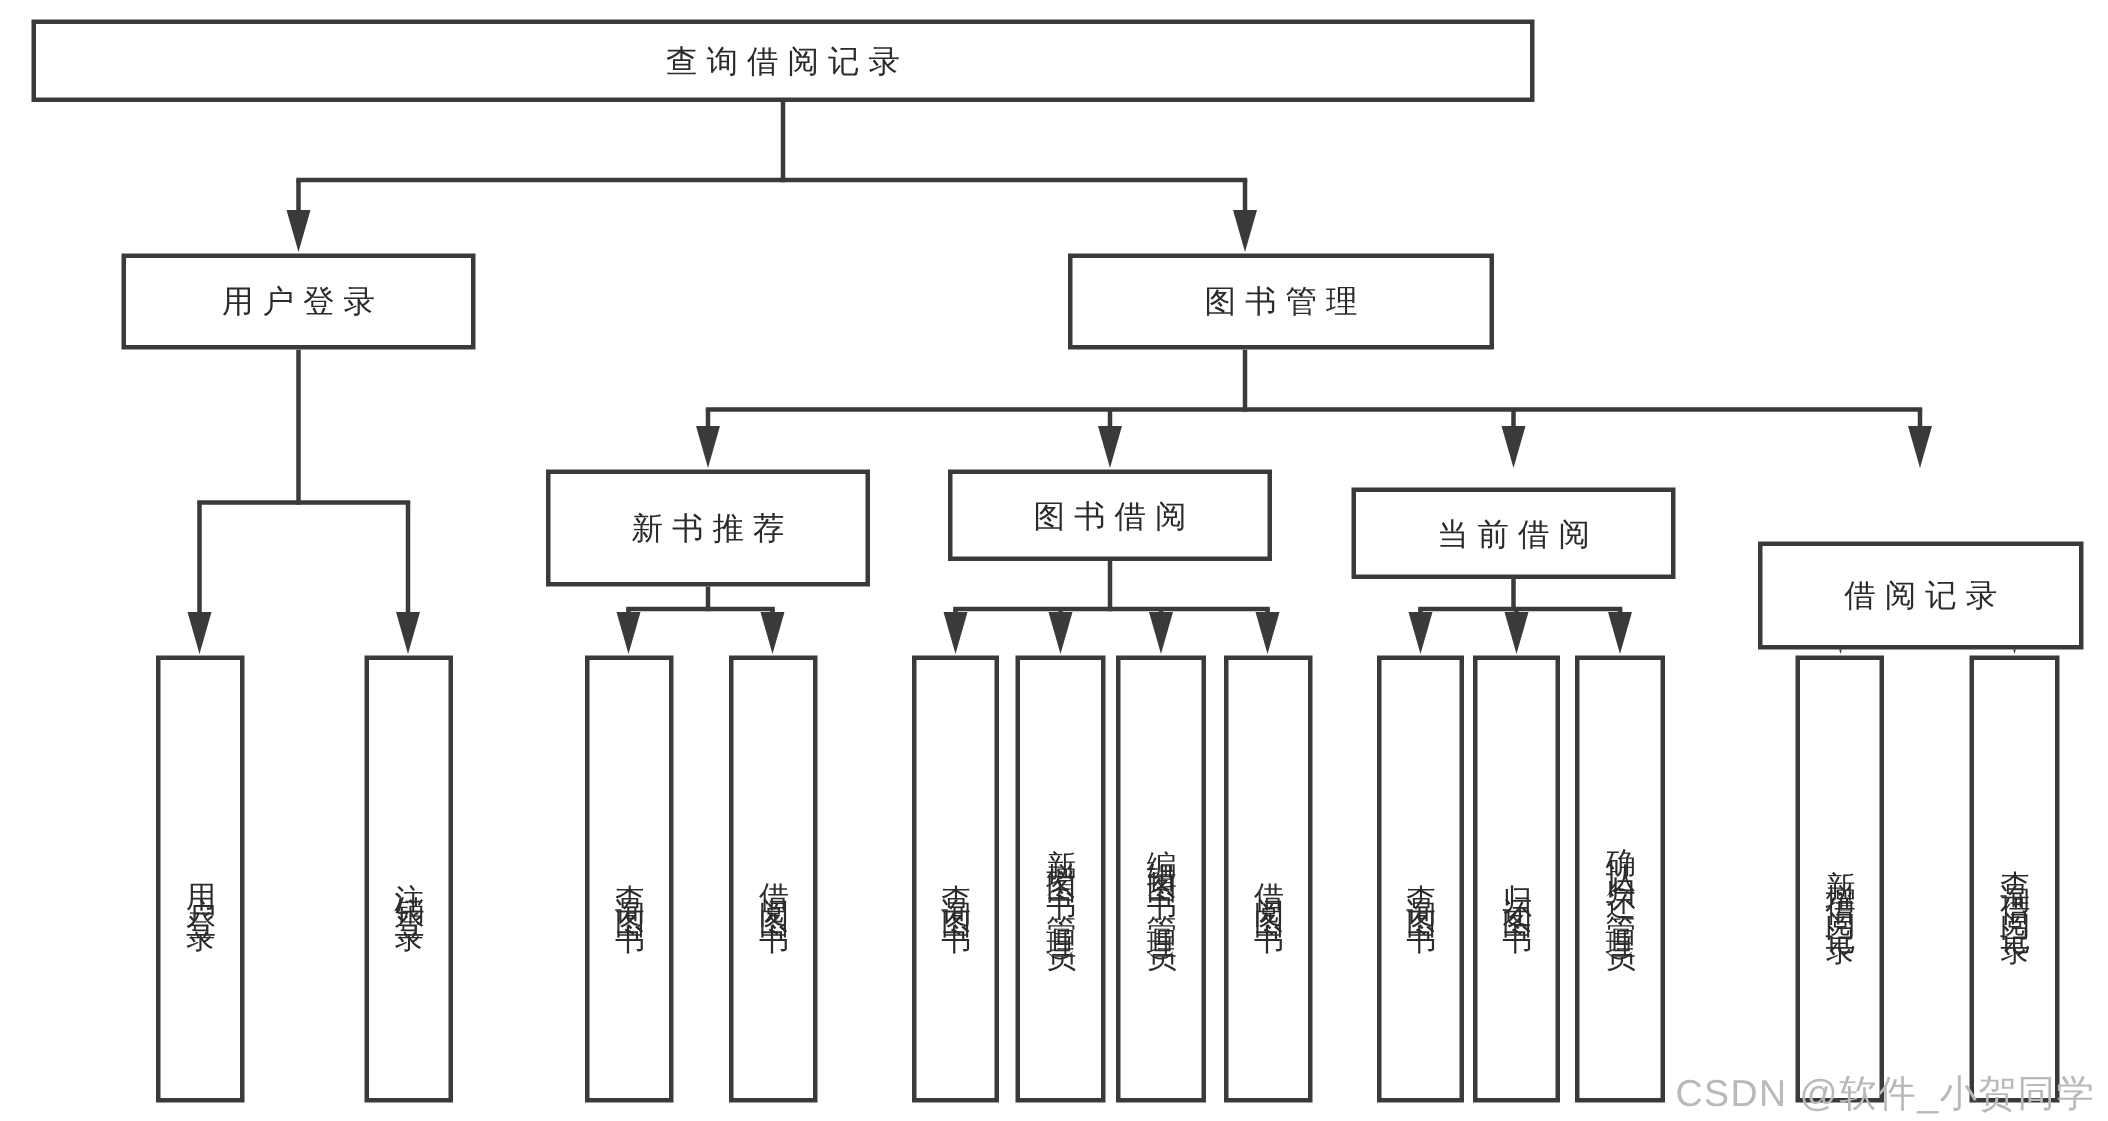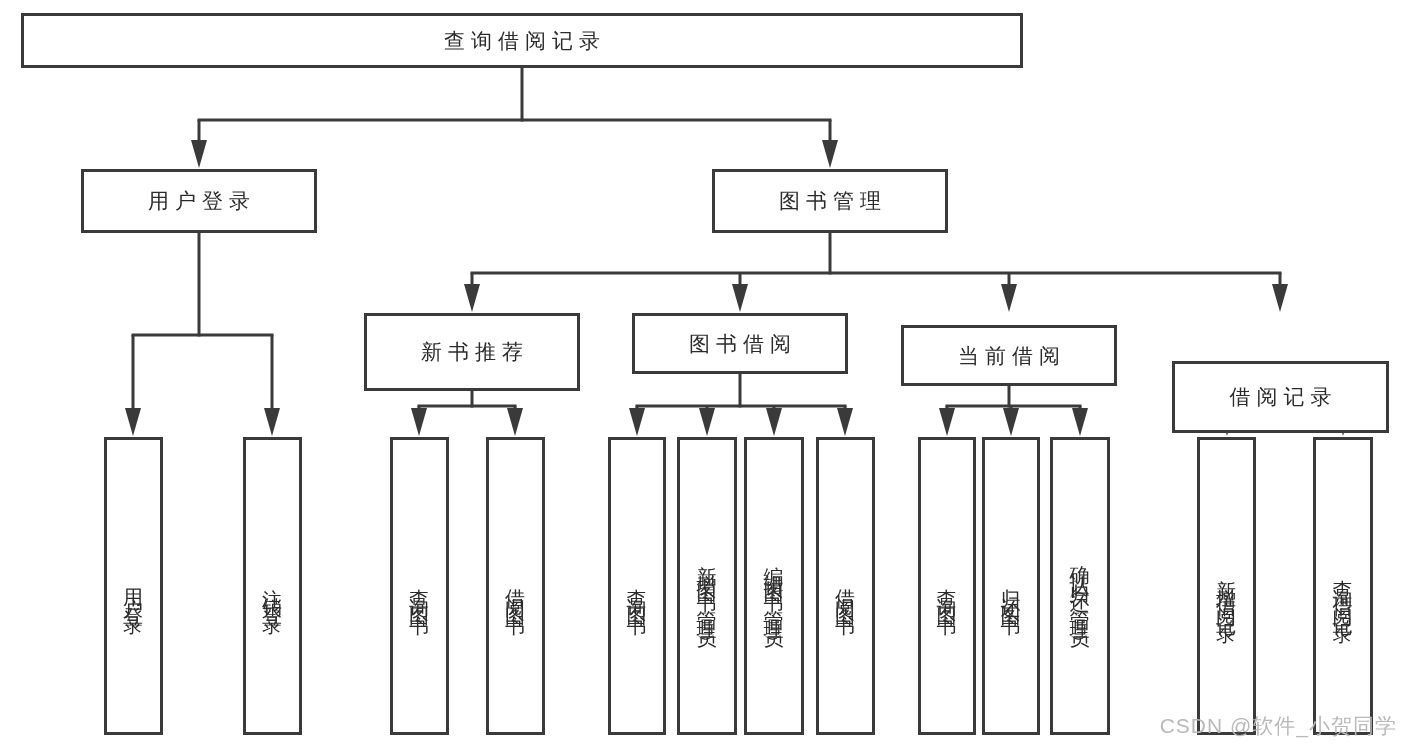--- a/index.html
+++ b/index.html
@@ -39,21 +39,21 @@
     text-orientation: mixed;
     font-size: 20px;
     letter-spacing: 9px;
     padding-top: 9px; 
     line-height: 1.0;
   }
   .watermark {
     position: absolute;
     right: 8px;
     top: 712px;
-    font-size: 21px;
+    font-size: 25px;
     letter-spacing: 1px;
     color: #b9b9b9;
     white-space: nowrap;
     z-index: 5;
   }
 </style>
 </head>
 <body>
 
 <div class="stage">
@@ -122,21 +122,21 @@
     </g>
   </svg>
 
   <div class="box" style="left:21px; top:13px; width:1002px; height:55px;">
     <span class="h-label">查询借阅记录</span>
   </div>
 
   <div class="box" style="left:81px; top:169px; width:236px; height:64px;">
     <span class="h-label">用户登录</span>
   </div>
-  <div class="box" style="left:712px; top:169px; width:236px; height:64px;">
+  <div class="box" style="left:712px; top:169px; width:284px; height:64px;">
     <span class="h-label">图书管理</span>
   </div>
 
   <div class="box" style="left:364px; top:313px; width:216px; height:78px;">
     <span class="h-label">新书推荐</span>
   </div>
   <div class="box" style="left:632px; top:313px; width:216px; height:61px;align-items:center;">
     <span class="h-label">图书借阅</span>
   </div>
   <div class="box" style="left:901px; top:313px; width:216px; height:61px;margin-top:12px;">

